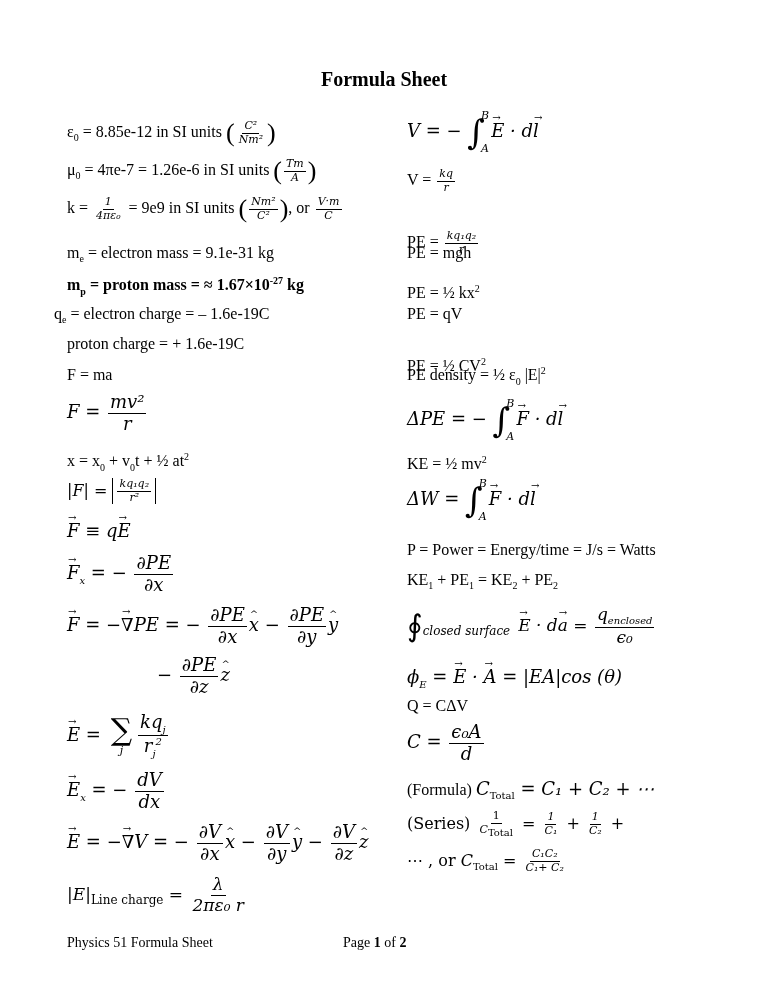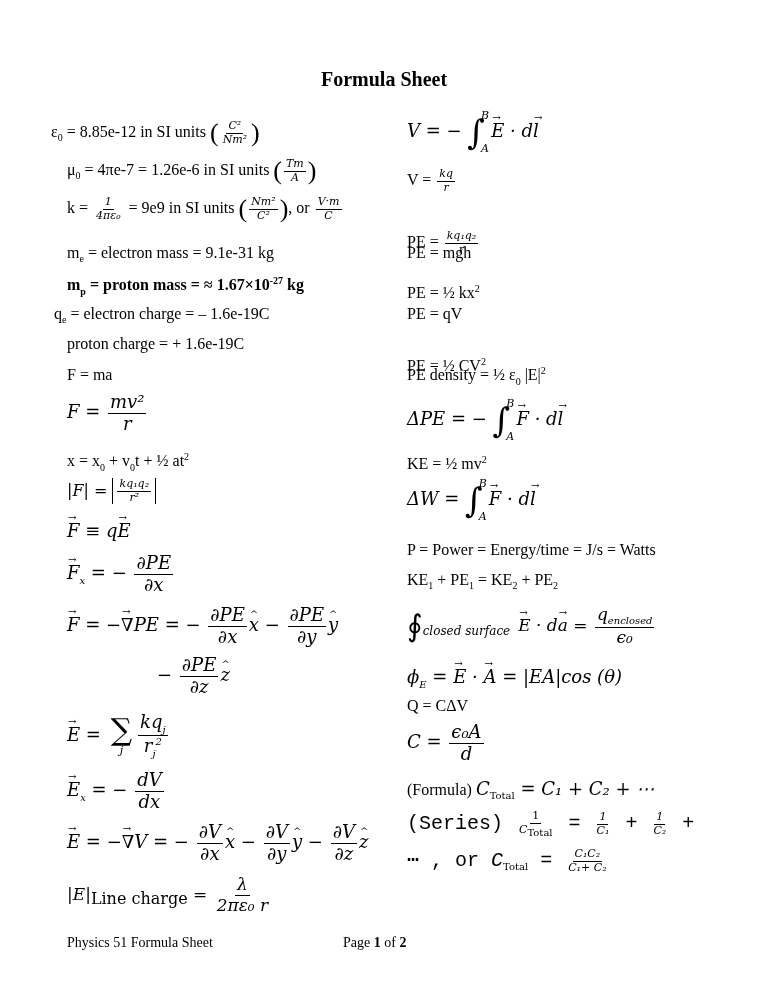--- a/index.html
+++ b/index.html
@@ -23,28 +23,28 @@
   .hat { position: relative; display: inline-block; }
   .hat::before { content: "^"; position: absolute; top: -7px; left: 1px; font-size: 10px; font-style: normal; }
   sub, sup { font-size: 10px; }
   .sum { display: inline-flex; flex-direction: column; align-items: center; vertical-align: middle; margin: 0 4px; }
   .sum .sig { font-size: 30px; font-style: normal; line-height: 1; }
   .sum .idx { font-size: 11px; }
   .abs-bar { display: inline-block; border-left: 1.5px solid #000; border-right: 1.5px solid #000; padding: 0 2px; vertical-align: middle; }
   .oint { font-size: 30px; font-style: normal; vertical-align: middle; }
   .footer-left { position: absolute; top: 935px; left: 67px; font-size: 14px; }
   .footer-right { position: absolute; top: 935px; left: 343px; font-size: 14px; }
-  .big { font-size: 20px; font-family: Liberation Mono, monospace; }
+  .big { font-size: 16px; }
 </style>
 </head>
 <body>
 
 <div class="title">Formula Sheet</div>
 
-<div class="row" style="top:120px;left:51px;">
+<div class="row" style="top:120px;left:67px;">
   <span>ε</span><sub>0</sub><span> = 8.85e-12 in SI units </span><span class="paren">(</span><span class="frac small m">
       <span class="num">C²</span>
       <span>Nm²</span>
     </span><span class="paren">)</span>
 </div>
 
 <div class="row" style="top:158px;left:67px;">
   <span>μ</span><sub>0</sub><span> = 4πe-7 = 1.26e-6 in SI units </span><span class="paren">(</span><span class="frac small m">
       <span class="num">Tm</span>
       <span>A</span>
@@ -150,21 +150,21 @@
     </span><span class="hat">x</span><span> − </span><span class="frac">
       <span class="num">∂V</span>
       <span>∂y</span>
     </span><span class="hat">y</span><span> − </span><span class="frac">
       <span class="num">∂V</span>
       <span>∂z</span>
     </span><span class="hat">z</span>
 </div>
 
 <div class="row m" style="top:875px;left:67px;font-size:17px;">
-  <span>|E|</span><sub class="mu" style="font-style:normal;font-size:16px;">Line charge</sub><span> =  </span><span class="frac">
+  <span>|E|</span><sub class="mu" style="font-style:normal;font-size:12px;">Line charge</sub><span> =  </span><span class="frac">
       <span class="num">λ</span>
       <span>2πε₀ r</span>
     </span>
 </div>
 
 <div class="row m" style="top:110px;left:407px;font-size:18px;">
   <span>V =  − </span><span class="int">∫</span><span class="lims">
       <span>B</span>
       <span>A</span>
     </span><span class="vec">E</span><span> · d</span><span class="vec">l</span>

